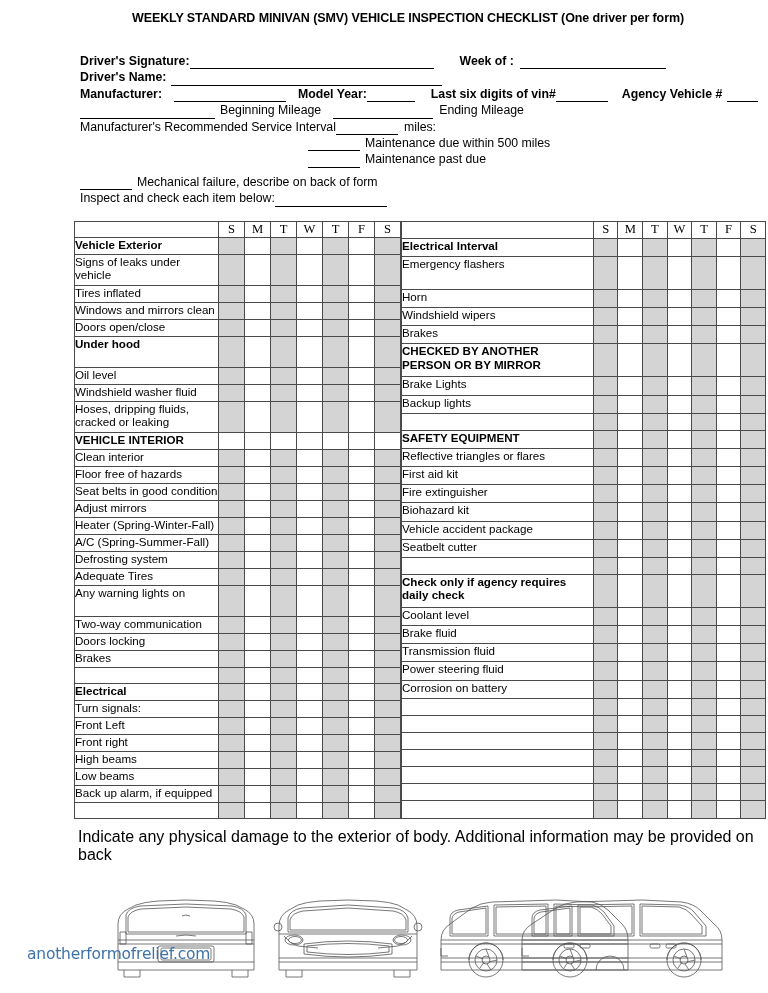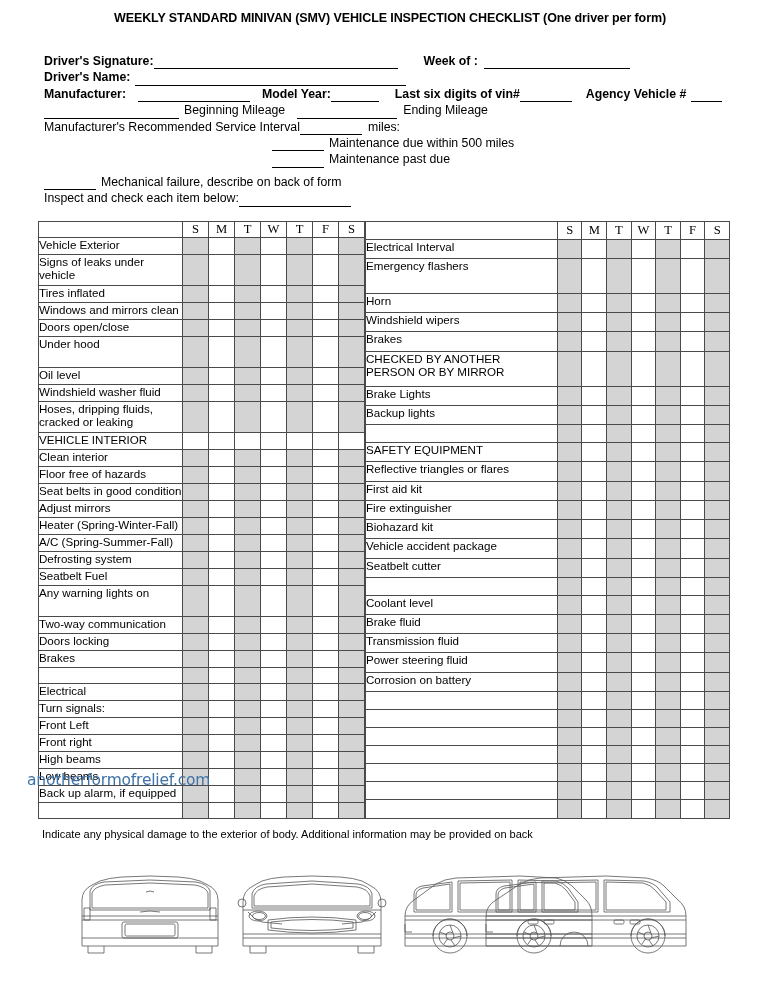--- a/index.html
+++ b/index.html
@@ -13,22 +13,23 @@
     height: 993px;
     font-family: "Liberation Sans", sans-serif;
     color: #000000;
     position: relative;
     overflow: hidden;
   }
 
   .page {
     position: relative;
     width: 768px;
-    height: 819px;
+    height: 993px;
     box-sizing: border-box;
+    padding-left: 36px;
   }
 
   
   .doc-title {
     text-align: center;
     font-size: 12.5px;
     font-weight: bold;
     letter-spacing: -0.1px;
     padding-top: 11px;
     padding-left: 12px;
@@ -76,21 +77,21 @@
     padding: 0;
     margin: 0;
   }
   td.label {
     padding: 1px 0 1px 5px;
     vertical-align: top;
     line-height: 13.4px;
     font-weight: normal;
     white-space: pre-line;
   }
-  td.label.hdr { font-weight: normal; }
+  td.label.hdr { font-weight: bold; }
   td.day {
     width: 25px;
   }
   table.cl.right td.day { width: 23.6px; }
   td.day.shade { background: #d4d4d4; }
 
   
   tr.dayhead td {
     text-align: center;
     font-family: "Liberation Serif", serif;
@@ -103,21 +104,21 @@
   tr.dayhead td.label { background: #ffffff; border-right: 1px solid #4a4a4a; }
 
   
   tr.r1 td { height: 16px; }
   tr.r2 td { height: 30px; }
   tr.rblank td { height: 15px; }
 
   
   .note {
     margin: 9px 4px 0 42px;
-    font-size: 11px;
+    font-size: 16px;
   }
 
   
   .vehicles {
     margin: 10px 0 0 0;
     width: 768px;
     height: 112px;
     position: relative;
   }
   .vehicles svg { display: block; }
@@ -361,21 +362,21 @@
             <td class="label">Defrosting system</td>
             <td class="day shade"></td>
             <td class="day"></td>
             <td class="day shade"></td>
             <td class="day"></td>
             <td class="day shade"></td>
             <td class="day"></td>
             <td class="day shade"></td>
           </tr>
           <tr class="r1">
-            <td class="label">Seatbelt Fuel</td>
+            <td class="label">Adequate Tires</td>
             <td class="day shade"></td>
             <td class="day"></td>
             <td class="day shade"></td>
             <td class="day"></td>
             <td class="day shade"></td>
             <td class="day"></td>
             <td class="day shade"></td>
           </tr>
           <tr class="r2">
             <td class="label">Any warning lights on</td>
@@ -677,20 +678,31 @@
             <td class="day shade"></td>
             <td class="day"></td>
             <td class="day shade"></td>
             <td class="day"></td>
             <td class="day shade"></td>
             <td class="day"></td>
             <td class="day shade"></td>
           </tr>
           <tr class="rblank">
             <td class="label"></td>
+            <td class="day shade"></td>
+            <td class="day"></td>
+            <td class="day shade"></td>
+            <td class="day"></td>
+            <td class="day shade"></td>
+            <td class="day"></td>
+            <td class="day shade"></td>
+          </tr>
+          <tr class="r2">
+            <td class="label hdr">Check only if agency requires
+daily check</td>
             <td class="day shade"></td>
             <td class="day"></td>
             <td class="day shade"></td>
             <td class="day"></td>
             <td class="day shade"></td>
             <td class="day"></td>
             <td class="day shade"></td>
           </tr>
           <tr class="r1">
             <td class="label">Coolant level</td>

